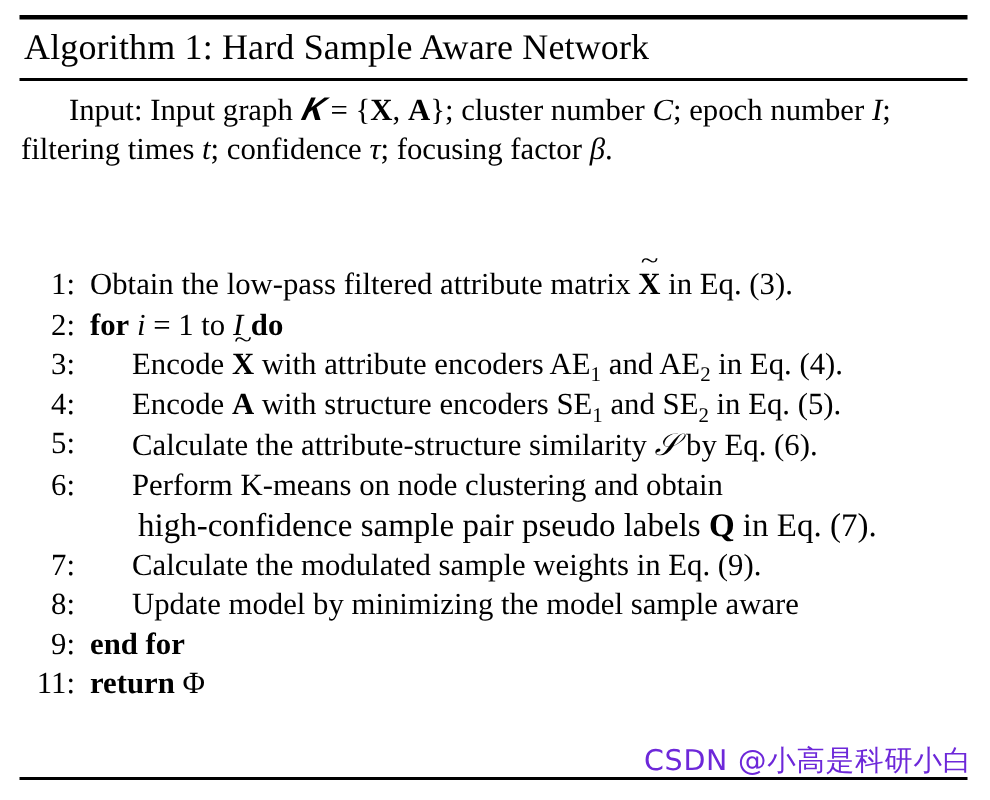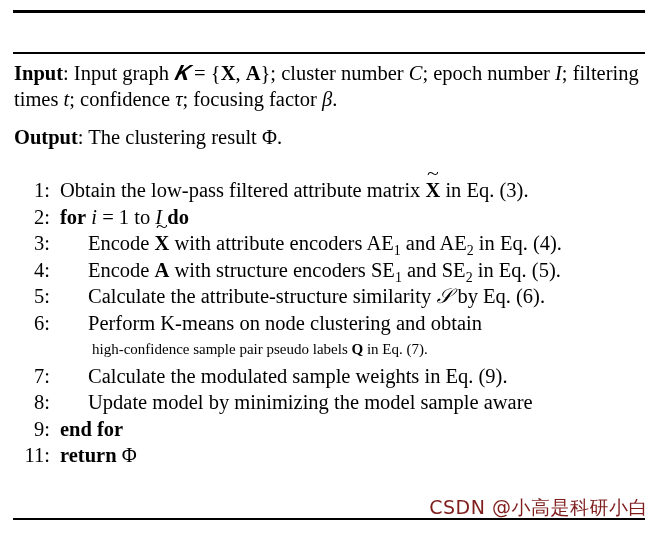--- a/index.html
+++ b/index.html
@@ -55,21 +55,21 @@
     font-size: 20.5px;
     line-height: 26px;
     text-indent: 0;
   }
   .io-line.input-line {
     text-indent: 0;
   }
   .io-line.output-line {
     margin-top: 12px;
   }
-  .lbl { font-weight: bold; }
+  .lbl { font-weight: normal; margin-left: 32px; }
 
   
   .steps {
     position: absolute;
     left: 14px;
     top: 177px;
     width: 640px;
   }
   .step {
     display: flex;
@@ -83,21 +83,21 @@
     text-align: right;
     padding-right: 3px;
     white-space: nowrap;
   }
   .step-body {
     flex: 1 1 auto;
     padding-left: 7px;
   }
   .step.indent-1 .step-body { padding-left: 35px; }
   .step-cont {
-    font-size: 15px;
+    font-size: 22px;
     line-height: 26.5px;
     padding-left: 78px;
   }
 
   
   .mi   { font-style: italic; }
   .mbf  { font-weight: bold; font-style: normal; }
   .mcal { font-family: "DejaVu Serif", "Liberation Serif", serif; font-style: italic; }
   .mrm  { font-style: normal; }
   sub   { font-size: 0.68em; line-height: 0; }
@@ -117,48 +117,45 @@
     line-height: 1;
   }
 
   
   .watermark {
     position: absolute;
     right: 12px;
     top: 495px;
     font-size: 19px;
     line-height: 24px;
-    color: #7f1d1d;
+    color: #6d28d9;
     white-space: nowrap;
     font-family: "DejaVu Sans", "Liberation Sans", sans-serif;
     letter-spacing: 0.5px;
     user-select: none;
   }
 </style>
 </head>
 <body>
 
 <div class="algorithm">
 
   <div class="rule rule-top"></div>
 
+  <div class="title">Algorithm 1: Hard Sample Aware Network</div>
 
   <div class="rule rule-title"></div>
 
   <div class="io-block">
 
     <div class="io-line input-line">
       <span class="lbl">Input</span><span class="mrm">:</span>
       <span>Input graph <span class="mcal">𝑲</span> = {<span class="mbf">X</span>,&nbsp;<span class="mbf">A</span>}; cluster number <span class="mi">C</span>; epoch number <span class="mi">I</span>; filtering times <span class="mi">t</span>; confidence <span class="mi">τ</span>; focusing factor <span class="mi">β</span>.</span>
     </div>
 
-    <div class="io-line output-line">
-      <span class="lbl">Output</span><span class="mrm">:</span>
-      <span>The clustering result Φ.</span>
-    </div>
 
   </div>
 
   <div class="steps">
 
     <div class="step">
       <span class="step-num">1:</span>
       <span class="step-body">Obtain the low-pass filtered attribute matrix <span class="tilde-x"><span class="tilde-mark">~</span>X</span> in Eq.&nbsp;(3).</span>
     </div>
 

